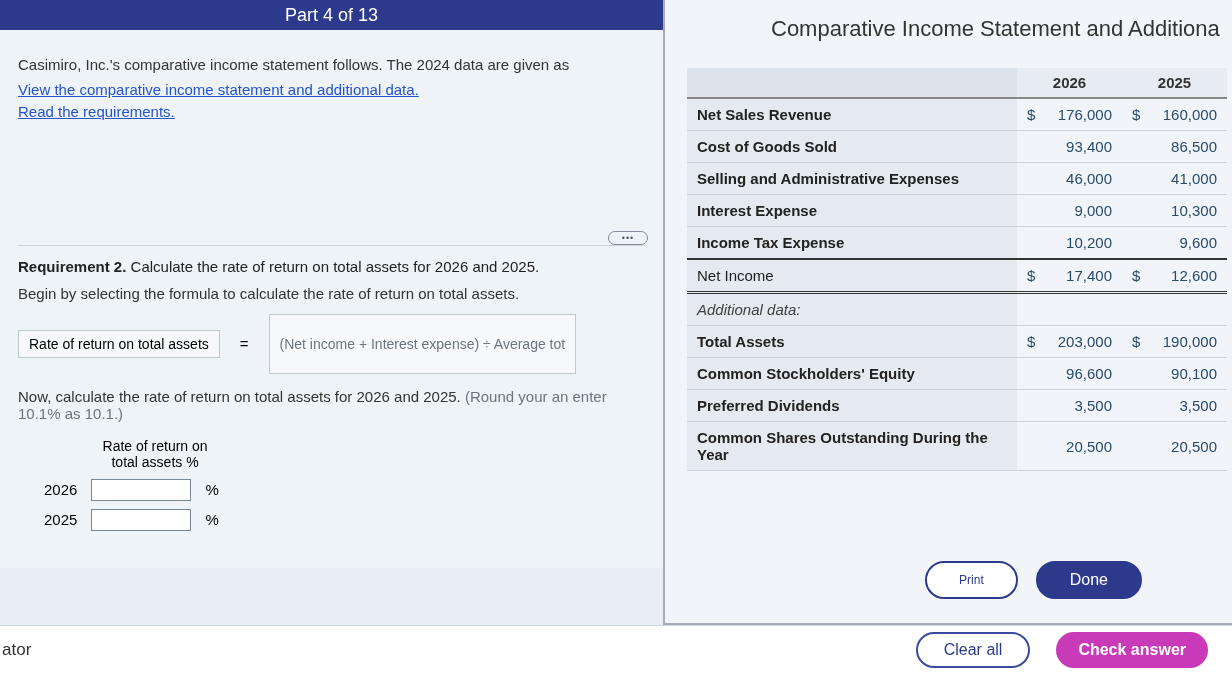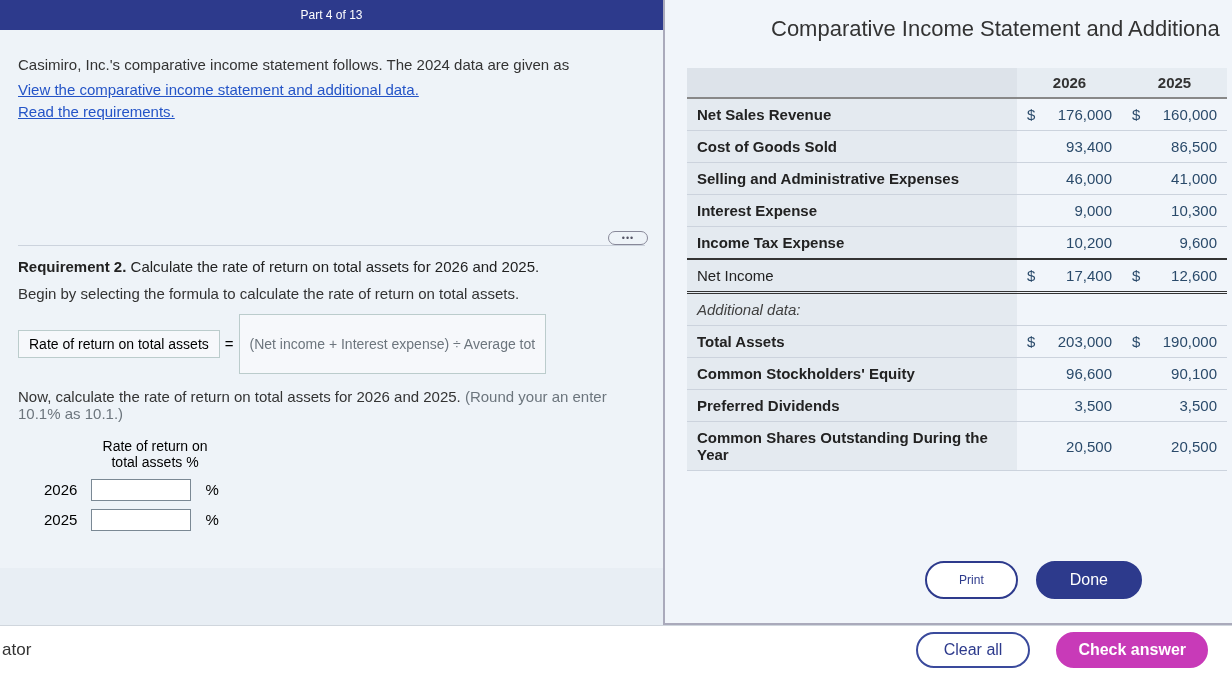--- a/index.html
+++ b/index.html
@@ -12,21 +12,21 @@
       overflow: hidden;
     }
     .top-bar {
       background: #2d3a8c;
       height: 30px;
       width: 663px;
       display: flex;
       align-items: center;
       justify-content: center;
       color: #fff;
-      font-size: 12px;
+      font-size: 18px;
     }
     .left-pane {
       position: absolute;
       top: 30px;
       left: 0;
       width: 663px;
       height: 538px;
       background: #eef3f8;
       padding: 24px 18px;
     }
@@ -63,21 +63,21 @@
     .req-title {
       font-size: 15px;
       color: #222;
       margin-bottom: 10px;
     }
     .req-title b { font-weight: bold; }
     .body-text { font-size: 15px; color: #333; margin-bottom: 12px; }
     .formula-row {
       display: flex;
       align-items: center;
-      gap: 5px;
+      gap: 20px;
       margin-bottom: 14px;
       font-size: 15px;
     }
     .formula-box {
       border: 1px solid #bcc;
       background: #f6f8fb;
       padding: 5px 10px;
       font-size: 14px;
       min-width: 170px;
     }

